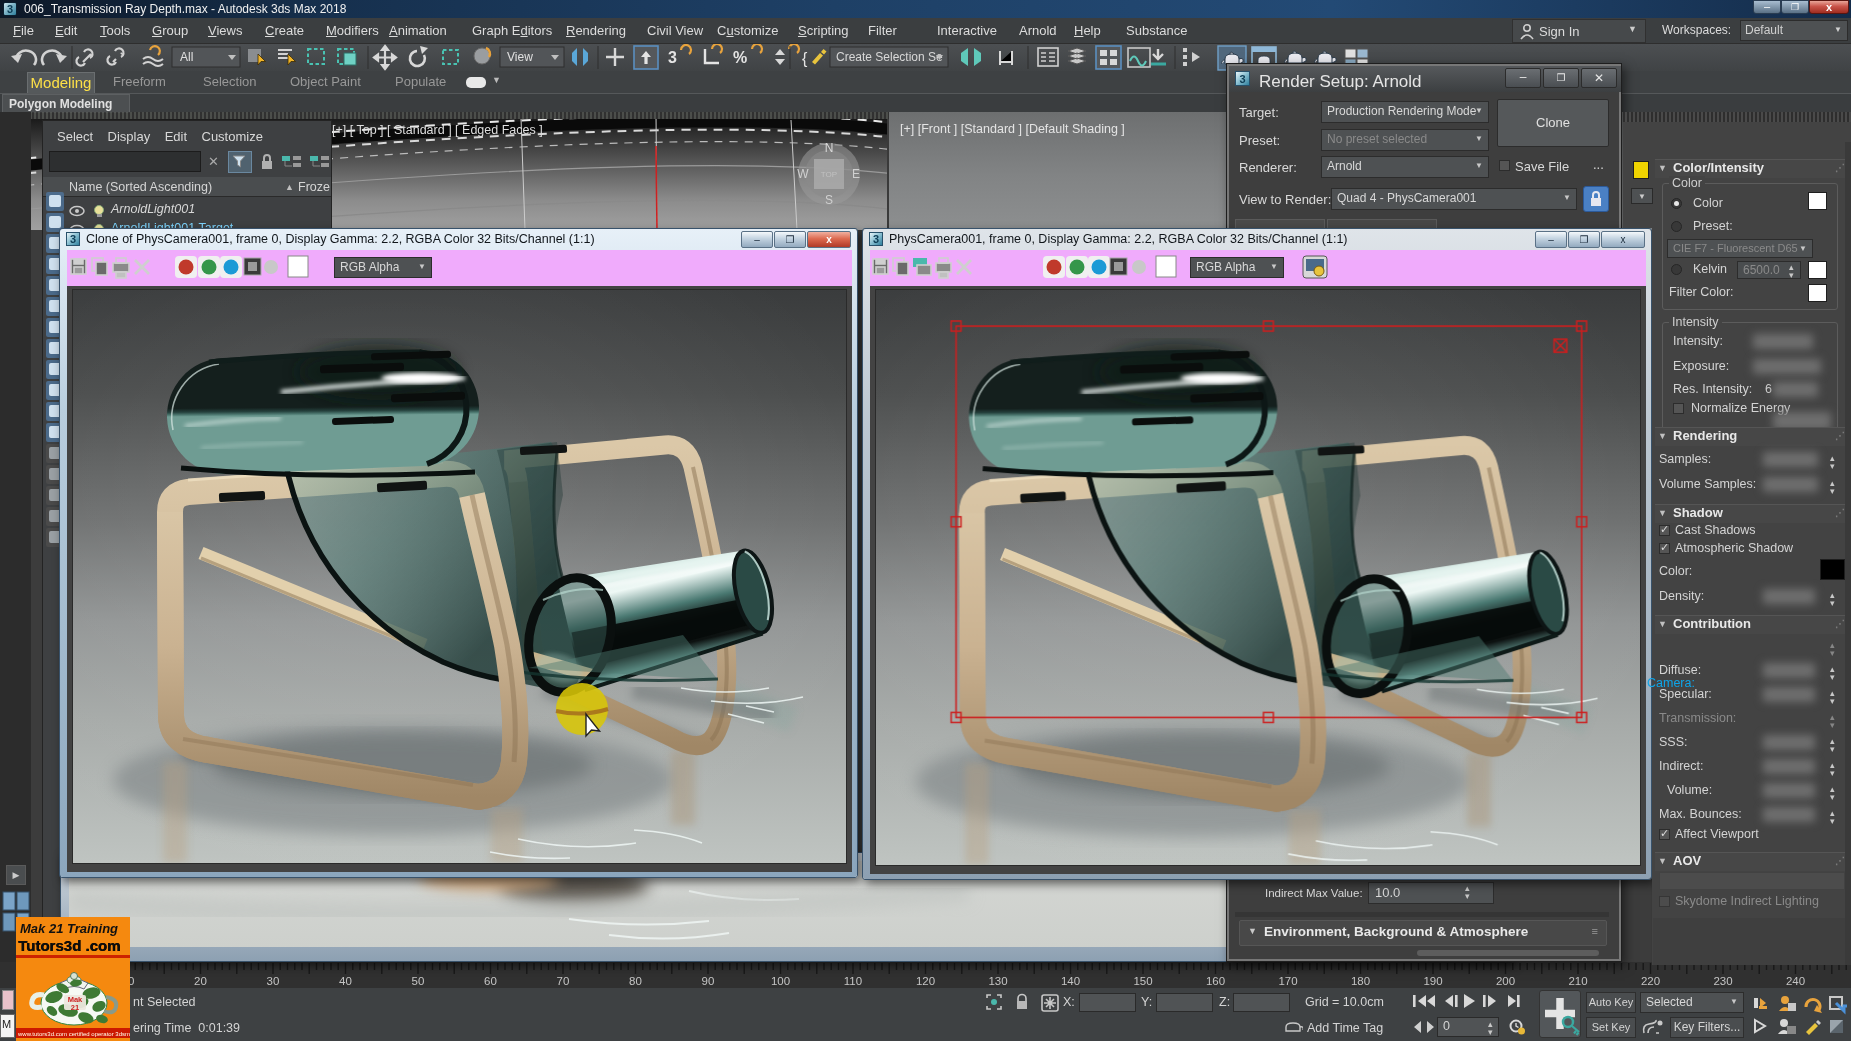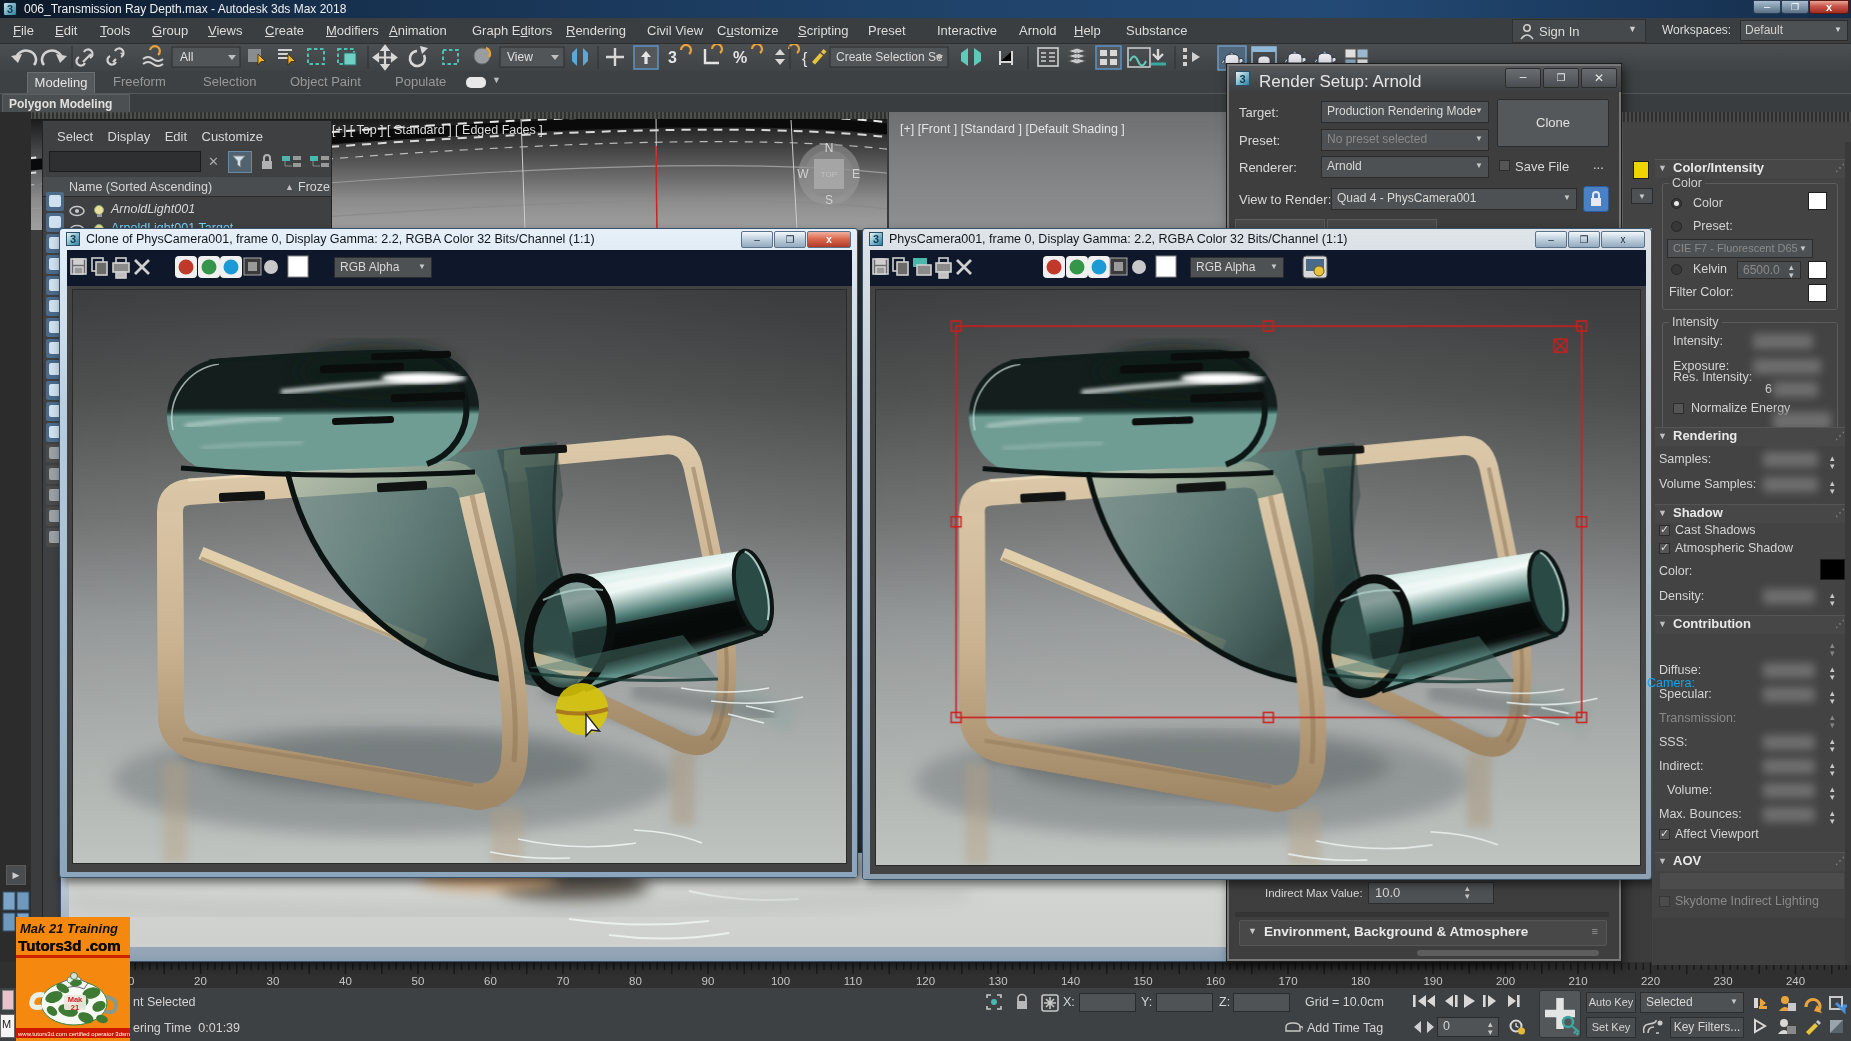--- a/index.html
+++ b/index.html
@@ -31,21 +31,21 @@
     background:linear-gradient(135deg,#e8f4f8,#8fc3d4 45%,#2e7f9d); border:1px solid #27506a;
     color:#0d3d55; font-weight:bold; font-size:11px; text-align:center; line-height:13px; }
   .rwin .wtitle { left:26px; }
   .wbtns { position:absolute; top:2px; right:6px; display:flex; }
   .wbtn { width:32px; height:17px; margin-left:1px; border-radius:2px;
     background:linear-gradient(180deg,#f4f8fb,#c2d2e0 45%,#93aabf); color:#243; text-align:center;
     font-size:10px; line-height:15px; color:#1a2a3a; border:1px solid #5a7186; }
   .wbtn.close { width:44px; background:linear-gradient(180deg,#f0b0a0,#dd6a50 45%,#b03a28); color:#fff; font-weight:bold; }
   .rwin.inactive .wbtn.close { background:linear-gradient(180deg,#f4f8fb,#c2d2e0 45%,#93aabf); color:#1a2a3a; font-weight:normal; }
   .rbody { position:absolute; background:#434343; }
-  .rtools { position:absolute; left:0; top:0; right:0; height:36px; background:#0f172a; }
+  .rtools { position:absolute; left:0; top:0; right:0; height:36px; background:#f0abfc; }
   .combo { position:absolute; background:#4e5153; border:1px solid #2c2c2c; color:#d8d8d8;
     font-size:12px; padding:2px 5px; white-space:nowrap; overflow:hidden; }
   .combo .arr { position:absolute; right:5px; top:4px; font-size:8px; color:#c8c8c8; }
   
   #cmdpanel { left:1623px; top:112px; width:228px; height:853px; z-index:5; font-size:12.5px; color:#d4d4d4; }
   .roll { position:absolute; left:32px; width:192px; font-weight:bold; color:#e8e8e8; font-size:13px; background:#474747; border-top:1px solid #555; height:19px; padding-left:18px; }
   .grp { position:absolute; border:1px solid #5c5c5c; border-radius:3px; }
   .grplabel { position:absolute; top:-8px; left:6px; background:#434343; padding:0 3px; font-size:12.5px; color:#cfcfcf; }
   .radio { position:absolute; width:11px; height:11px; border-radius:50%; background:#383838; border:1px solid #262626; }
   .radio.on::after { content:""; position:absolute; left:2px; top:2px; width:5px; height:5px; border-radius:50%; background:#e8e8e8; }
@@ -77,21 +77,21 @@
     <span class="menuitem" style="left:152px;"><u>G</u>roup</span>
     <span class="menuitem" style="left:208px;"><u>V</u>iews</span>
     <span class="menuitem" style="left:265px;"><u>C</u>reate</span>
     <span class="menuitem" style="left:326px;"><u>M</u>odifiers</span>
     <span class="menuitem" style="left:389px;"><u>A</u>nimation</span>
     <span class="menuitem" style="left:472px;">Graph E<u>d</u>itors</span>
     <span class="menuitem" style="left:566px;"><u>R</u>endering</span>
     <span class="menuitem" style="left:647px;">Civil View</span>
     <span class="menuitem" style="left:717px;">C<u>u</u>stomize</span>
     <span class="menuitem" style="left:798px;"><u>S</u>cripting</span>
-    <span class="menuitem" style="left:868px;">Preset</span>
+    <span class="menuitem" style="left:868px;">Filter</span>
     <span class="menuitem" style="left:937px;">Interactive</span>
     <span class="menuitem" style="left:1019px;">Arnold</span>
     <span class="menuitem" style="left:1074px;"><u>H</u>elp</span>
     <span class="menuitem" style="left:1126px;">Substance</span>
     <div class="abs" style="left:1512px;top:1px;width:134px;height:24px;background:#46494b;border:1px solid #303030;">
       <svg style="position:absolute;left:6px;top:3px;" width="16" height="17">
           <circle cx="8" cy="5" r="3.2" fill="none" stroke="#d0d0d0" stroke-width="1.6"></circle>
           <path d="M 2,16 q 6,-8 12,0" fill="none" stroke="#d0d0d0" stroke-width="1.6"></path>
         </svg>
       <span style="position:absolute;left:26px;top:4px;font-size:13px;">Sign In</span>
@@ -215,21 +215,21 @@
           <rect x="12" y="2" width="11" height="9" fill="#9ab8d0" stroke="#555"></rect>
       <rect x="0" y="12" width="11" height="9" fill="#88a8c0" stroke="#555"></rect>
           <rect x="12" y="12" width="11" height="9" fill="#e0e0e0" stroke="#555"></rect>
     </g>
     <g stroke="#2e2e2e" stroke-width="1">
           <path d="M 72 2 l 0 23 M 368 2 l 0 23 M 598 2 l 0 23 M 790 2 l 0 23 M 1028 2 l 0 23 M 1175 2 l 0 23"></path>
         </g>
   </svg>
   </div>
   <div id="ribbon" class="abs">
-    <div class="abs" style="left:27px;top:1px;width:68px;height:21px;background:#55595b;border:1px solid #6a6e70;border-bottom:none;color:#e5e5e5;font-size:13px;text-align:center;line-height:20px;">Modeling</div>
+    <div class="abs" style="left:27px;top:1px;width:68px;height:21px;background:#55595b;border:1px solid #6a6e70;border-bottom:none;color:#fde047;font-size:15px;text-align:center;line-height:20px;">Modeling</div>
     <span class="abs" style="left:113px;top:3px;color:#989898;font-size:13px;">Freeform</span>
     <span class="abs" style="left:203px;top:3px;color:#989898;font-size:13px;">Selection</span>
     <span class="abs" style="left:290px;top:3px;color:#989898;font-size:13px;">Object Paint</span>
     <span class="abs" style="left:395px;top:3px;color:#989898;font-size:13px;">Populate</span>
     <div class="abs" style="left:466px;top:6px;width:20px;height:11px;background:#e8e8e8;border-radius:5px;"></div>
     <span class="abs" style="left:492px;top:4px;color:#bbb;font-size:9px;">▼</span>
   </div>
   <div id="polybar" class="abs">
     <div class="abs" style="left:2px;top:0px;width:128px;height:19px;background:#4c4f51;border:1px solid #5d6062;color:#e0e0e0;font-size:12px;font-weight:bold;padding:2px 6px;white-space:nowrap;">Polygon Modeling</div>
   </div>
@@ -707,21 +707,21 @@
     <div class="swatch" style="left:185px;top:149px;width:19px;height:18px;background:#fff;"></div>
     <span class="cpl" style="left:46px;top:173px;">Filter Color:</span>
     <div class="swatch" style="left:185px;top:172px;width:19px;height:18px;background:#fff;"></div>
     <div class="grp" style="left:39px;top:210px;width:176px;height:110px;">
         <span class="grplabel">Intensity</span>
       </div>
     <span class="cpl" style="left:50px;top:222px;">Intensity:</span>
       <div class="blurval" style="left:130px;top:222px;width:60px;"></div>
     <span class="cpl" style="left:50px;top:247px;">Exposure:</span>
       <div class="blurval" style="left:130px;top:247px;width:68px;"></div>
-    <span class="cpl" style="left:50px;top:258px;">Res. Intensity:</span>
+    <span class="cpl" style="left:50px;top:270px;">Res. Intensity:</span>
       <span class="cpl" style="left:142px;top:270px;">6</span>
       <div class="blurval" style="left:150px;top:270px;width:45px;"></div>
     <div class="chk" style="left:50px;top:291px;"></div>
       <span class="cpl" style="left:68px;top:289px;">Normalize Energy</span>
     <div class="blurval" style="left:150px;top:300px;width:58px;height:18px;"></div>
     <div class="roll" style="top:315px;"><span style="position:absolute;left:3px;top:3px;font-size:9px;color:#c0c0c0;">▼</span>Rendering<span style="position:absolute;right:2px;top:2px;color:#7a7a7a;font-size:10px;">⋰</span></div>
     <span class="cpl" style="left:36px;top:340px;">Samples:</span>
       <div class="blurval" style="left:140px;top:340px;width:55px;"></div>
       <div class="spin" style="left:207px;top:344px;"></div>
     <span class="cpl" style="left:36px;top:365px;">Volume Samples:</span>

